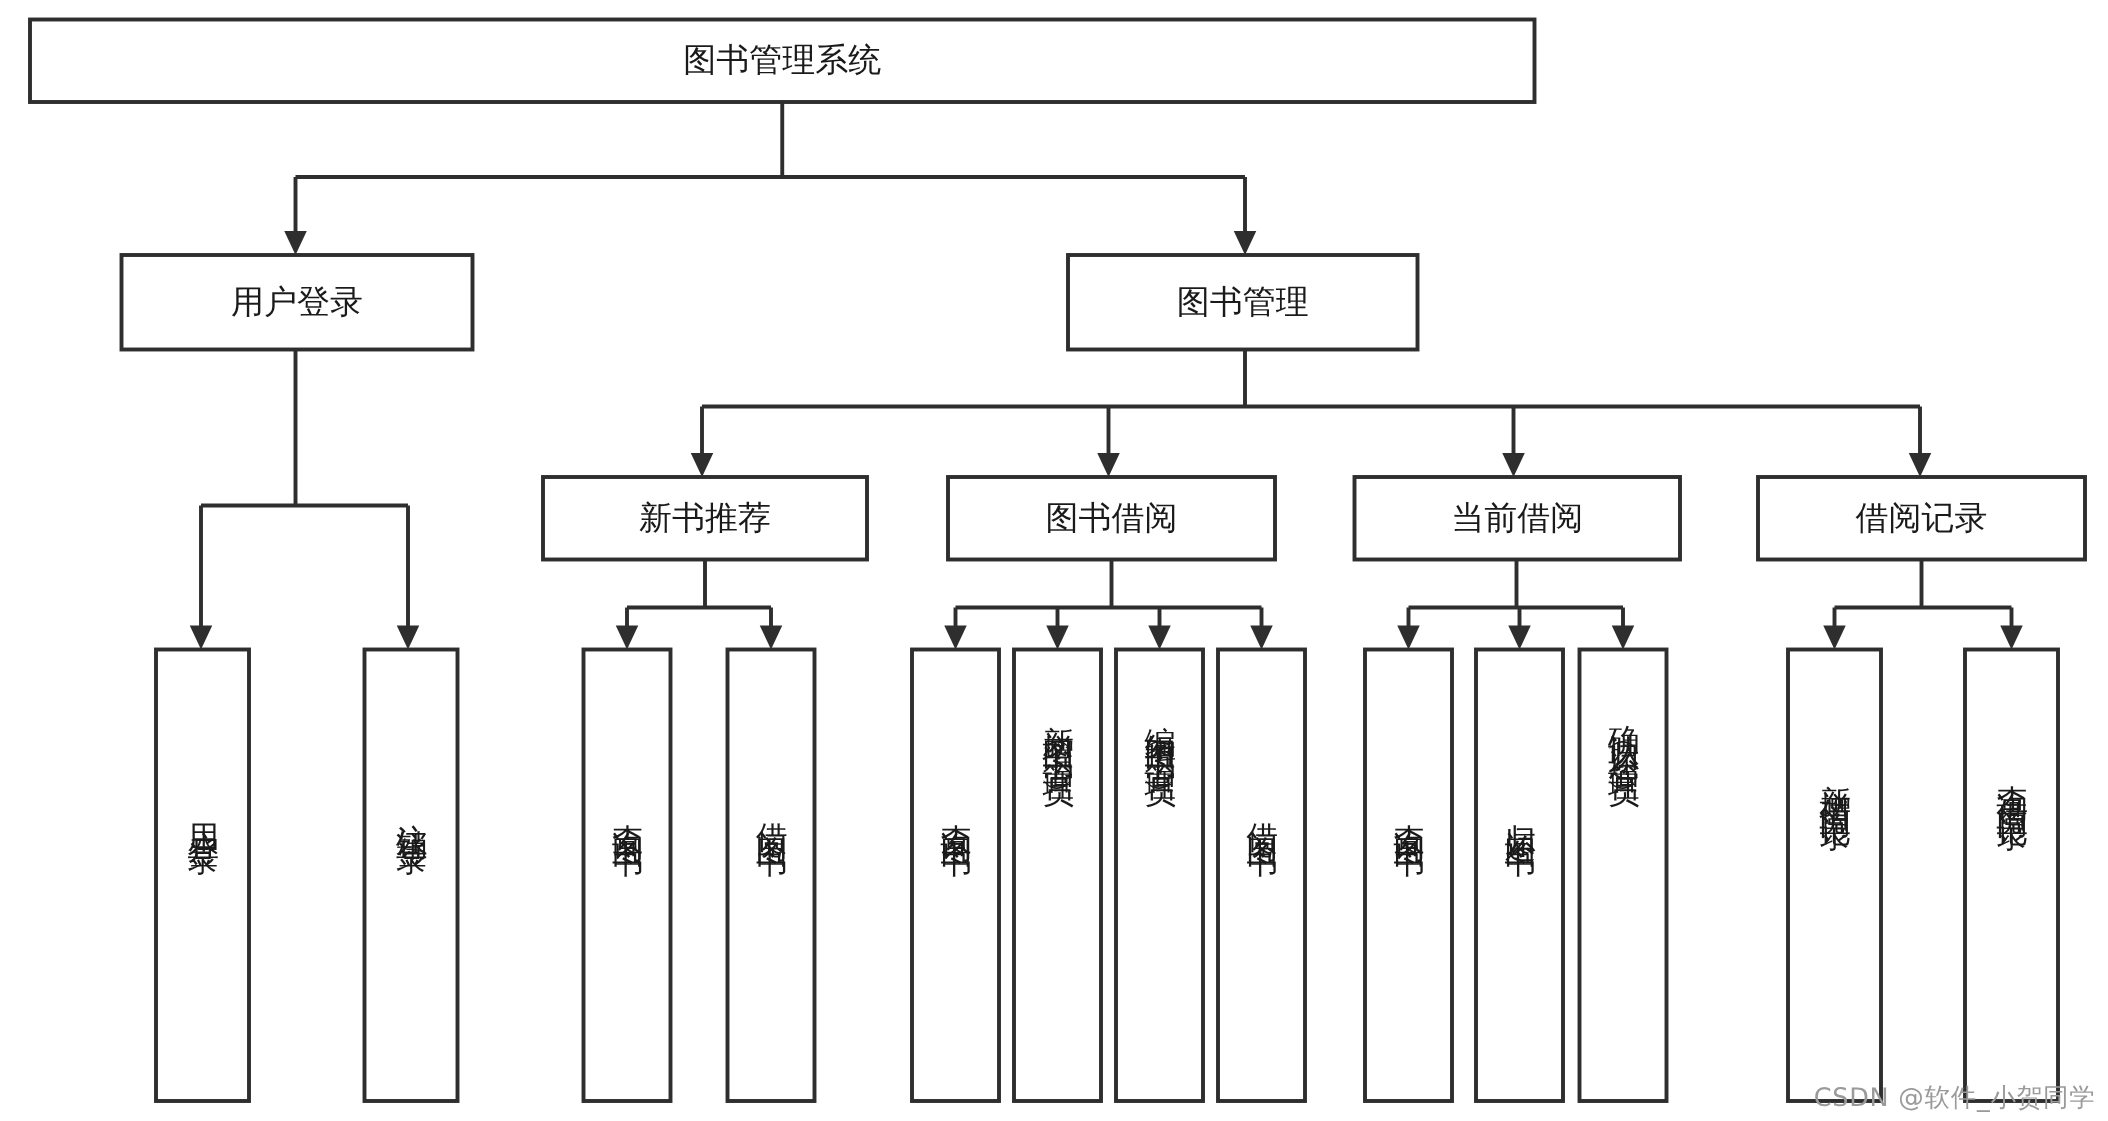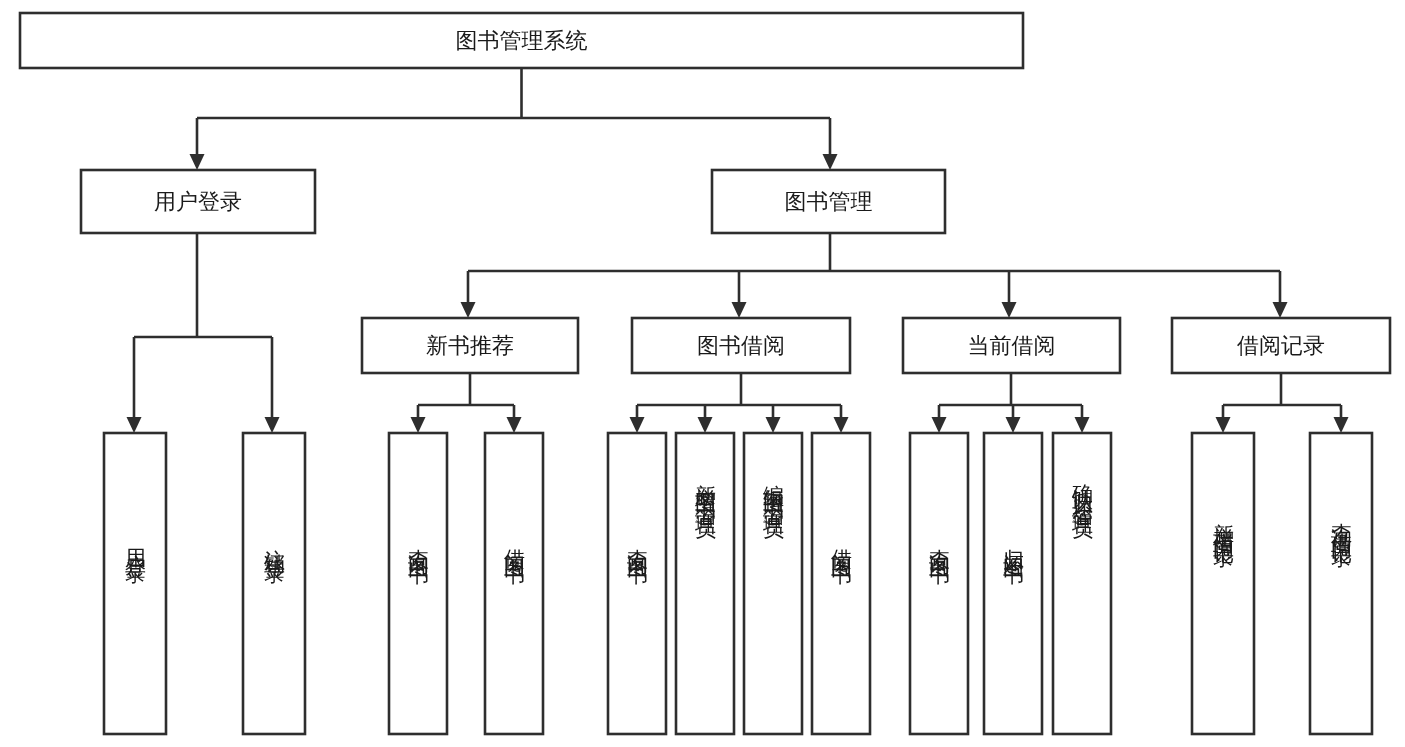--- a/index.html
+++ b/index.html
@@ -211,13 +211,14 @@
         <span class="vlabel-text">确认归还（管理员）</span>
       </div>
       <div class="vlabel-wrap" style="left: 1192px; top: 433px; width: 62px; height: 301px; padding-top: 72.5px; box-sizing: border-box;">
         <span class="vlabel-text">新增借阅记录</span>
       </div>
       <div class="vlabel-wrap" style="left: 1310px; top: 433px; width: 62px; height: 301px; padding-top: 72.5px; box-sizing: border-box;">
         <span class="vlabel-text">查询借阅记录</span>
       </div>
     </div>
 
+  <div class="watermark">CSDN @软件_小贺同学</div>
 </div>
 
 </body></html>

